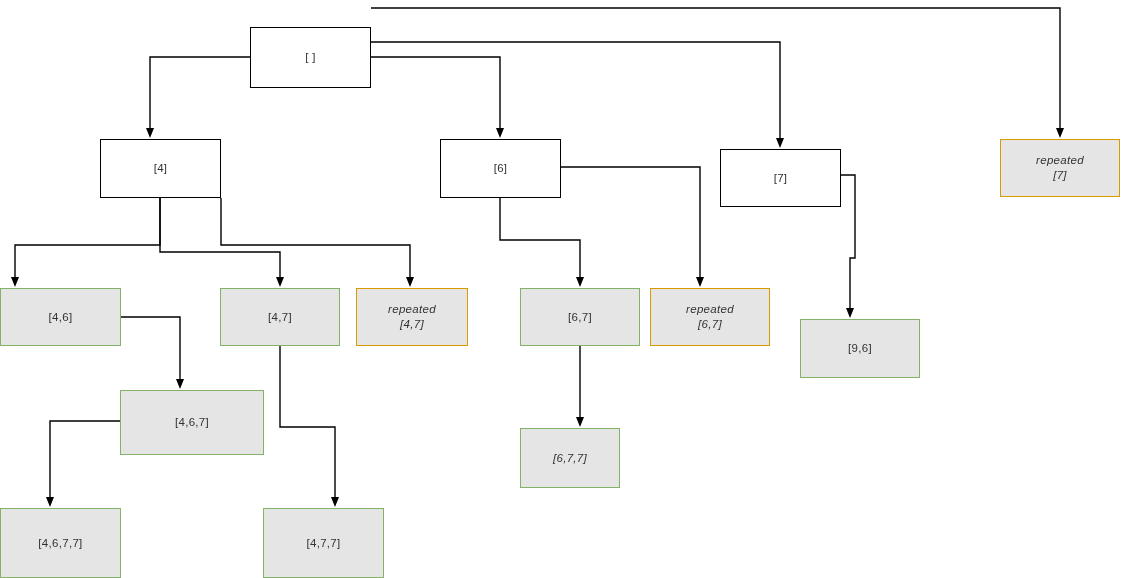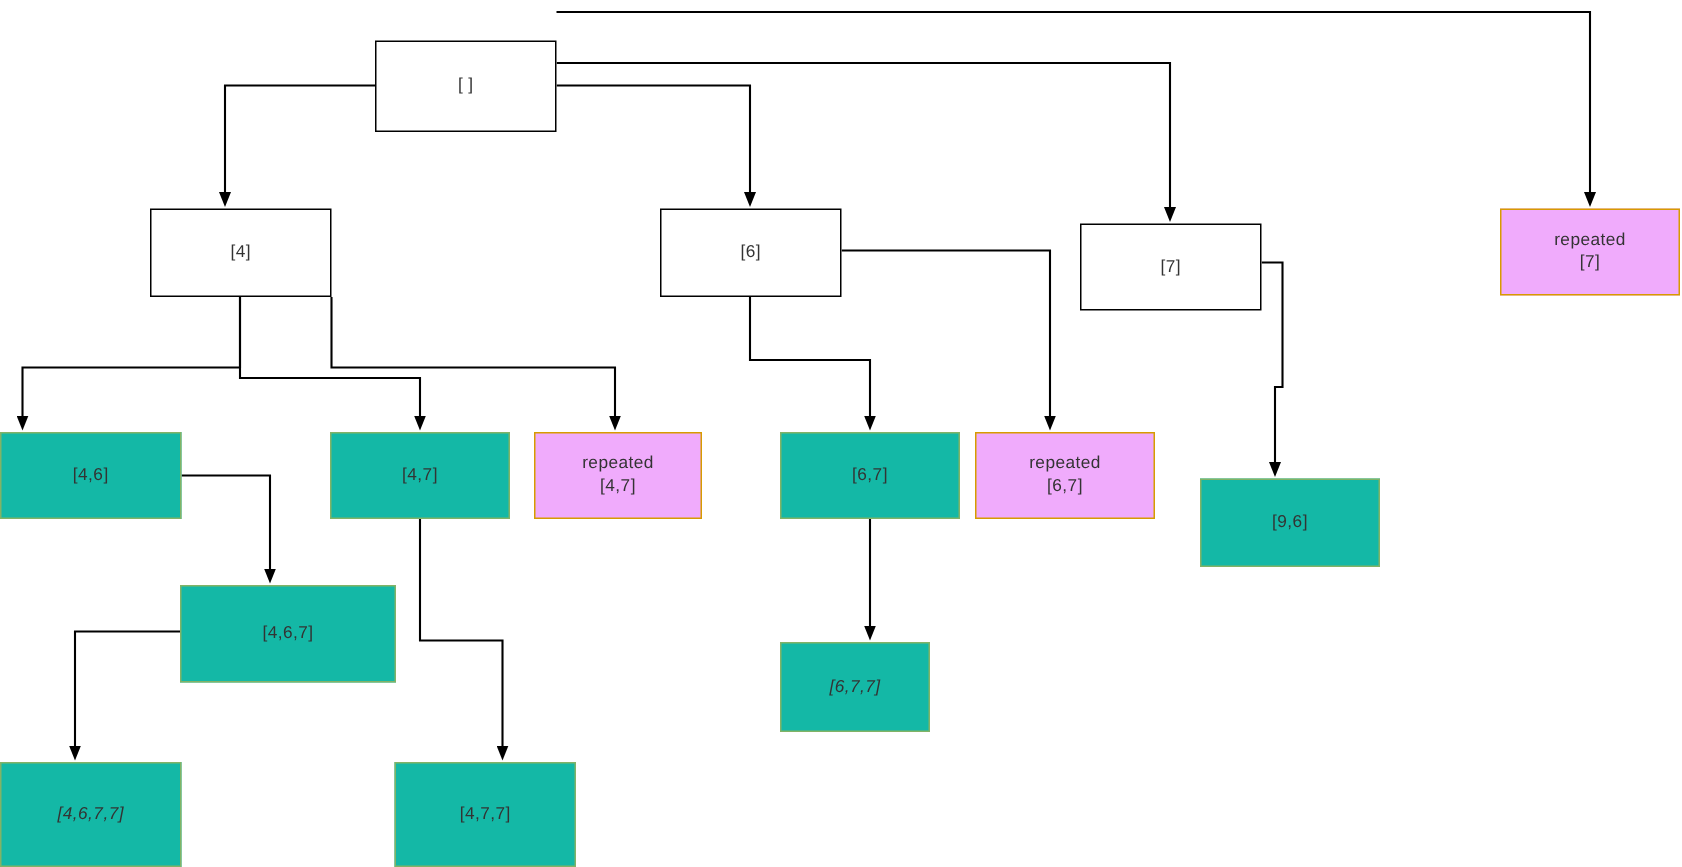--- a/index.html
+++ b/index.html
@@ -38,26 +38,27 @@
     letter-spacing: 0.3px;
     white-space: pre-line;
     border-width: 1px;
     border-style: solid;
   }
   .node.plain {
     background: #ffffff;
     border-color: #000000;
   }
   .node.green {
-    background: #14b8a6;
+    background: #e5e5e5;
     border-color: #82b366;
   }
   .node.orange {
-    background: #f0abfc;
+    background: #e5e5e5;
     border-color: #d79b00;
+    font-style: italic;
   }
   .node-label {
     display: block;
     width: 100%;
     white-space: pre-line;
   }
 </style>
 </head>
 <body>
 
@@ -97,17 +98,17 @@
       <div class="node green" style="left: 0px; top: 288px; width: 121px; height: 58px;"><span class="node-label">[4,6]</span></div>
       <div class="node green" style="left: 220px; top: 288px; width: 120px; height: 58px;"><span class="node-label">[4,7]</span></div>
       <div class="node orange" style="left: 356px; top: 288px; width: 112px; height: 58px;"><span class="node-label">repeated
 [4,7]</span></div>
       <div class="node green" style="left: 520px; top: 288px; width: 120px; height: 58px;"><span class="node-label">[6,7]</span></div>
       <div class="node orange" style="left: 650px; top: 288px; width: 120px; height: 58px;"><span class="node-label">repeated
 [6,7]</span></div>
       <div class="node green" style="left: 800px; top: 319px; width: 120px; height: 59px;"><span class="node-label">[9,6]</span></div>
       <div class="node green" style="left: 120px; top: 390px; width: 144px; height: 65px;"><span class="node-label">[4,6,7]</span></div>
       <div class="node green" style="left: 520px; top: 428px; width: 100px; height: 60px; font-style: italic;"><span class="node-label">[6,7,7]</span></div>
-      <div class="node green" style="left: 0px; top: 508px; width: 121px; height: 70px; font-style: italic;"><span class="node-label">[4,6,7,7]</span></div>
+      <div class="node green" style="left: 0px; top: 508px; width: 121px; height: 70px;"><span class="node-label">[4,6,7,7]</span></div>
       <div class="node green" style="left: 263px; top: 508px; width: 121px; height: 70px;"><span class="node-label">[4,7,7]</span></div>
     </div>
 
 </div>
 
 </body></html>

